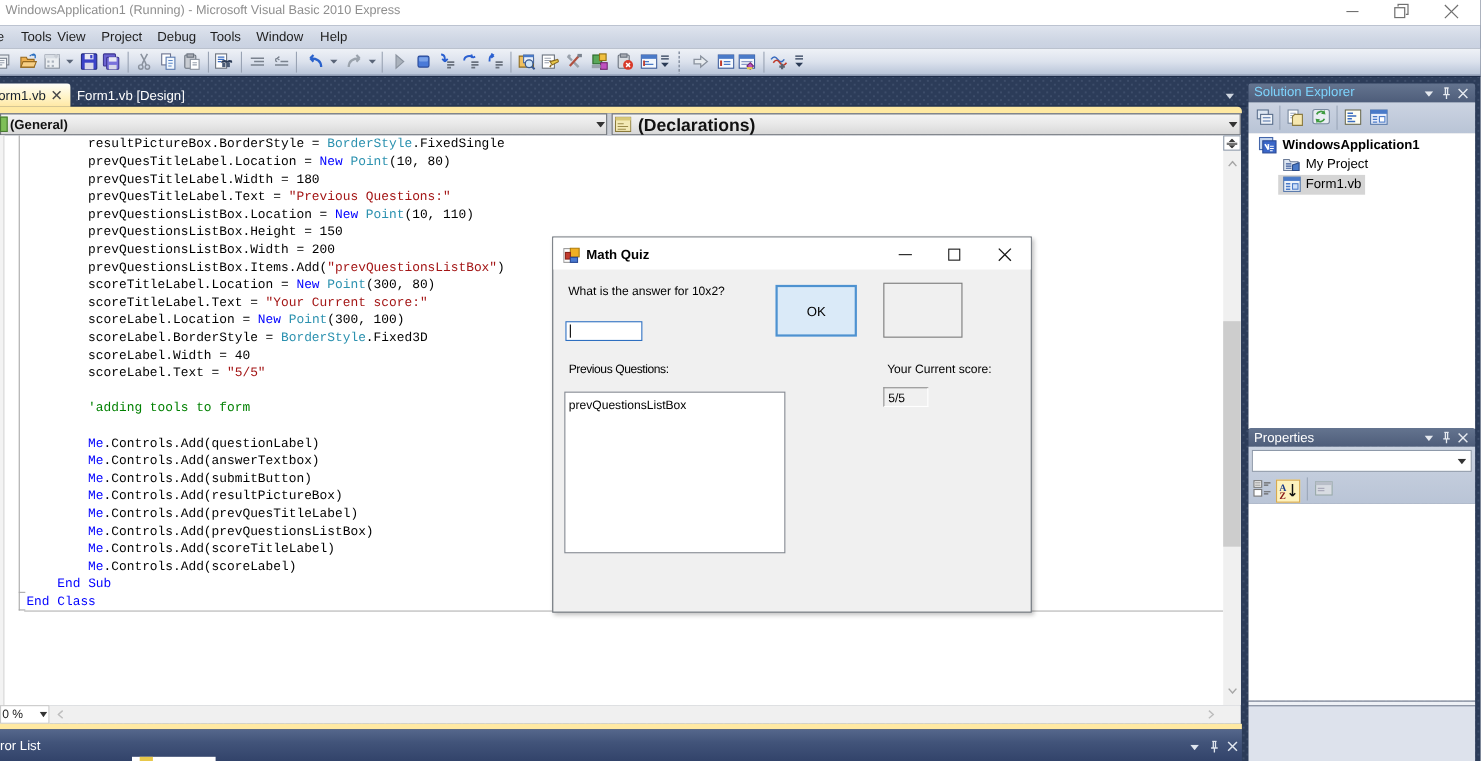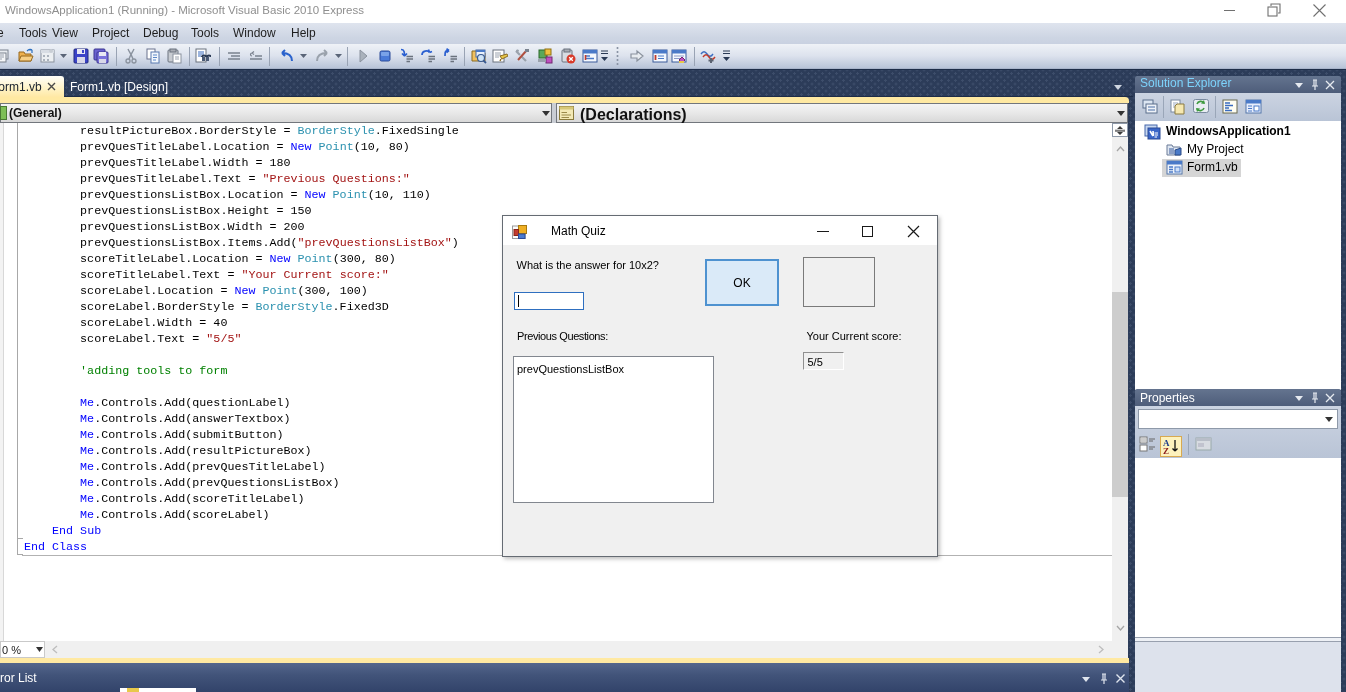--- a/index.html
+++ b/index.html
@@ -404,21 +404,21 @@
 </div>
 
 <div class="abs" style="left:502px;top:215px;width:436px;height:342px;background:#f0f0f0;border:1px solid #656b73;box-shadow:2px 2px 4px rgba(0,0,0,0.25);font-size:11px;color:#000;">
  <div class="abs" style="left:0;top:0;width:434px;height:29px;background:#ffffff;"></div>
  <svg class="abs" style="left:9px;top:9px;" width="16" height="14" viewBox="0 0 16 14">
       <rect x="0.5" y="1" width="12.5" height="12.5" fill="#fcfcfc" stroke="#9a9a9a"></rect>
       <rect x="6.5" y="0.5" width="8" height="8" fill="#efaf24" stroke="#a8790f"></rect>
       <rect x="2" y="4.5" width="4.5" height="6" fill="#c23b2e" stroke="#8a2418"></rect>
       <rect x="6.5" y="9" width="6.5" height="4.5" fill="#4a7ad0" stroke="#2a4a98"></rect>
     </svg>
- <div class="abs" style="left:48px;top:8px;font-size:12px;">Math Quiz</div>
+ <div class="abs" style="left:30px;top:8px;font-size:12px;font-weight:bold;">Math Quiz</div>
  <div class="abs" style="left:314px;top:15px;width:12px;height:1px;background:#1a1a1a;"></div>
  <div class="abs" style="left:359px;top:10px;width:11px;height:11px;border:1.2px solid #1a1a1a;"></div>
  <svg class="abs" style="left:404px;top:9px;" width="13" height="13" viewBox="0 0 13 13">
       <path d="M1 1 L12 12 M12 1 L1 12" stroke="#1a1a1a" stroke-width="1.2"></path>
     </svg>
  <div class="abs" style="left:13.5px;top:43px;">What is the answer for 10x2?</div>
  <div class="abs" style="left:10.5px;top:75.5px;width:70px;height:18.5px;background:#ffffff;border:1.5px solid #2e6fc0;"></div>
  <div class="abs" style="left:15px;top:79px;width:1px;height:12px;background:#000;"></div>
  <div class="abs" style="left:202px;top:43px;width:74px;height:47px;background:#daeaf8;border:2px solid #4e92d0;"></div>
  <div class="abs" style="left:202px;top:60px;width:74px;text-align:center;font-size:12px;">OK</div>

